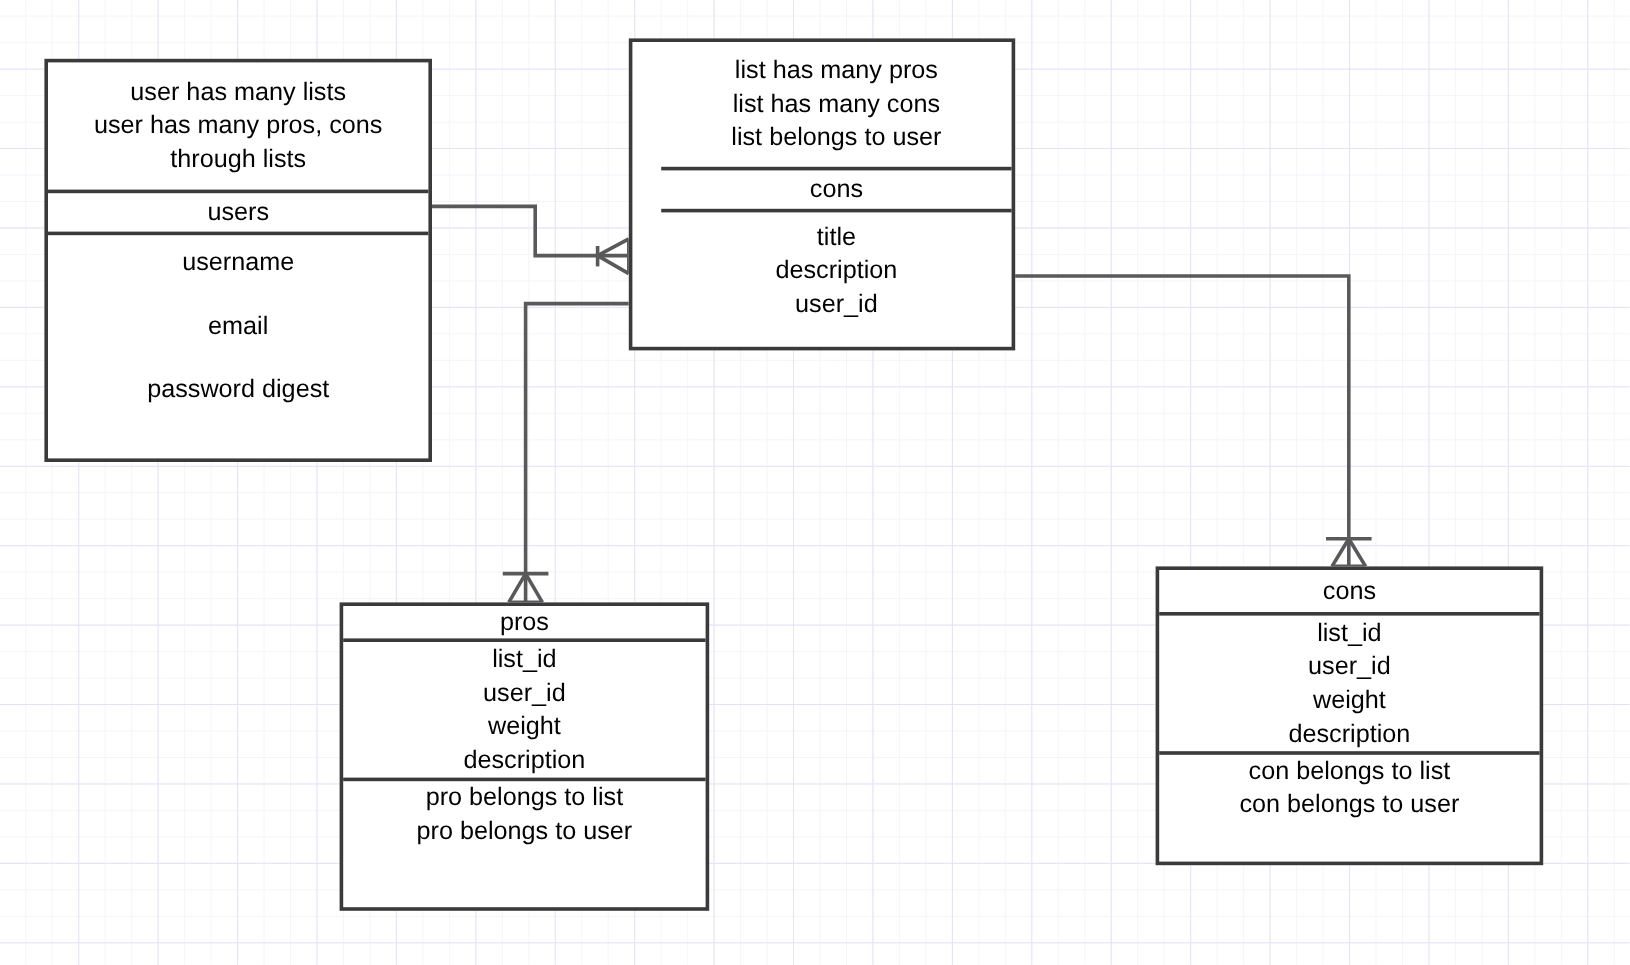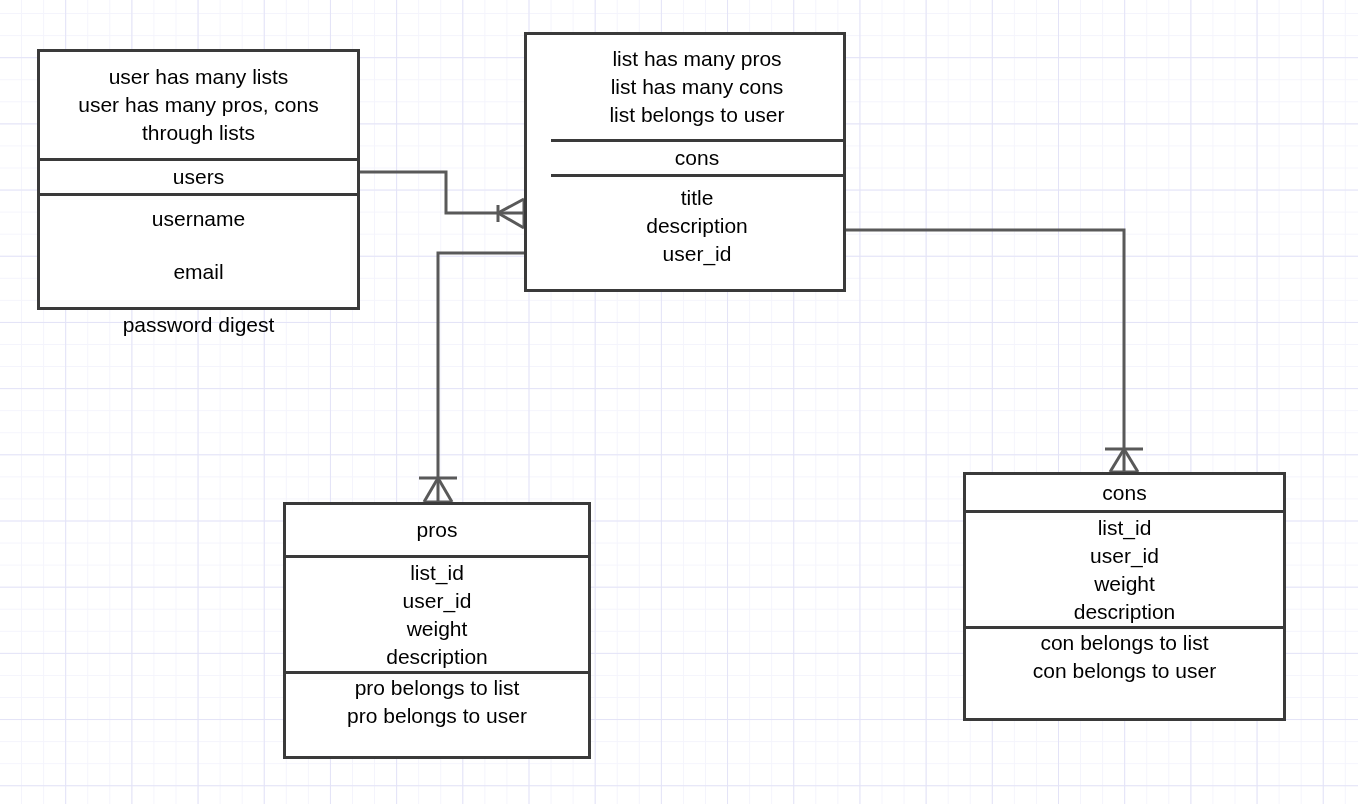--- a/index.html
+++ b/index.html
@@ -109,21 +109,21 @@
     <g>
       <path d="M 845 230 L 1124 230 L 1124 472"></path>
 
       <line x1="1110" y1="472" x2="1138" y2="472"></line>
       <line x1="1110" y1="472" x2="1124" y2="449"></line>
       <line x1="1138" y1="472" x2="1124" y2="449"></line>
       <line x1="1105" y1="449" x2="1143" y2="449"></line>
     </g>
   </svg>
 
-  <div class="entity" style="left:37px; top:49px; width:323px; height:261px;">
+  <div class="entity" style="left:37px; top:49px; width:323px; height:336px;">
     <div class="section" style="height:106px;">
       <span class="line">user has many lists</span>
       <span class="line">user has many pros, cons</span>
       <span class="line">through lists</span>
     </div>
     <div class="section title-section" style="height:35px;">
       <span class="line">users</span>
     </div>
     <div class="section" style="flex:1; justify-content:flex-end; padding-top:9px;gap:25px;">
       <span class="line">username</span>
@@ -142,21 +142,21 @@
       <span class="line">cons</span>
     </div>
     <div class="section" style="flex:1; justify-content:flex-start; padding-top:7px;">
       <span class="line">title</span>
       <span class="line">description</span>
       <span class="line">user_id</span>
     </div>
   </div>
 
   <div class="entity" style="left:283px; top:502px; width:308px; height:257px;">
-    <div class="section title-section" style="height:50px;">
+    <div class="section title-section" style="height:27px;">
       <span class="line">pros</span>
     </div>
     <div class="section" style="height:116px;">
       <span class="line">list_id</span>
       <span class="line">user_id</span>
       <span class="line">weight</span>
       <span class="line">description</span>
     </div>
     <div class="section" style="flex:1;">
       <span class="line">pro belongs to list</span>

